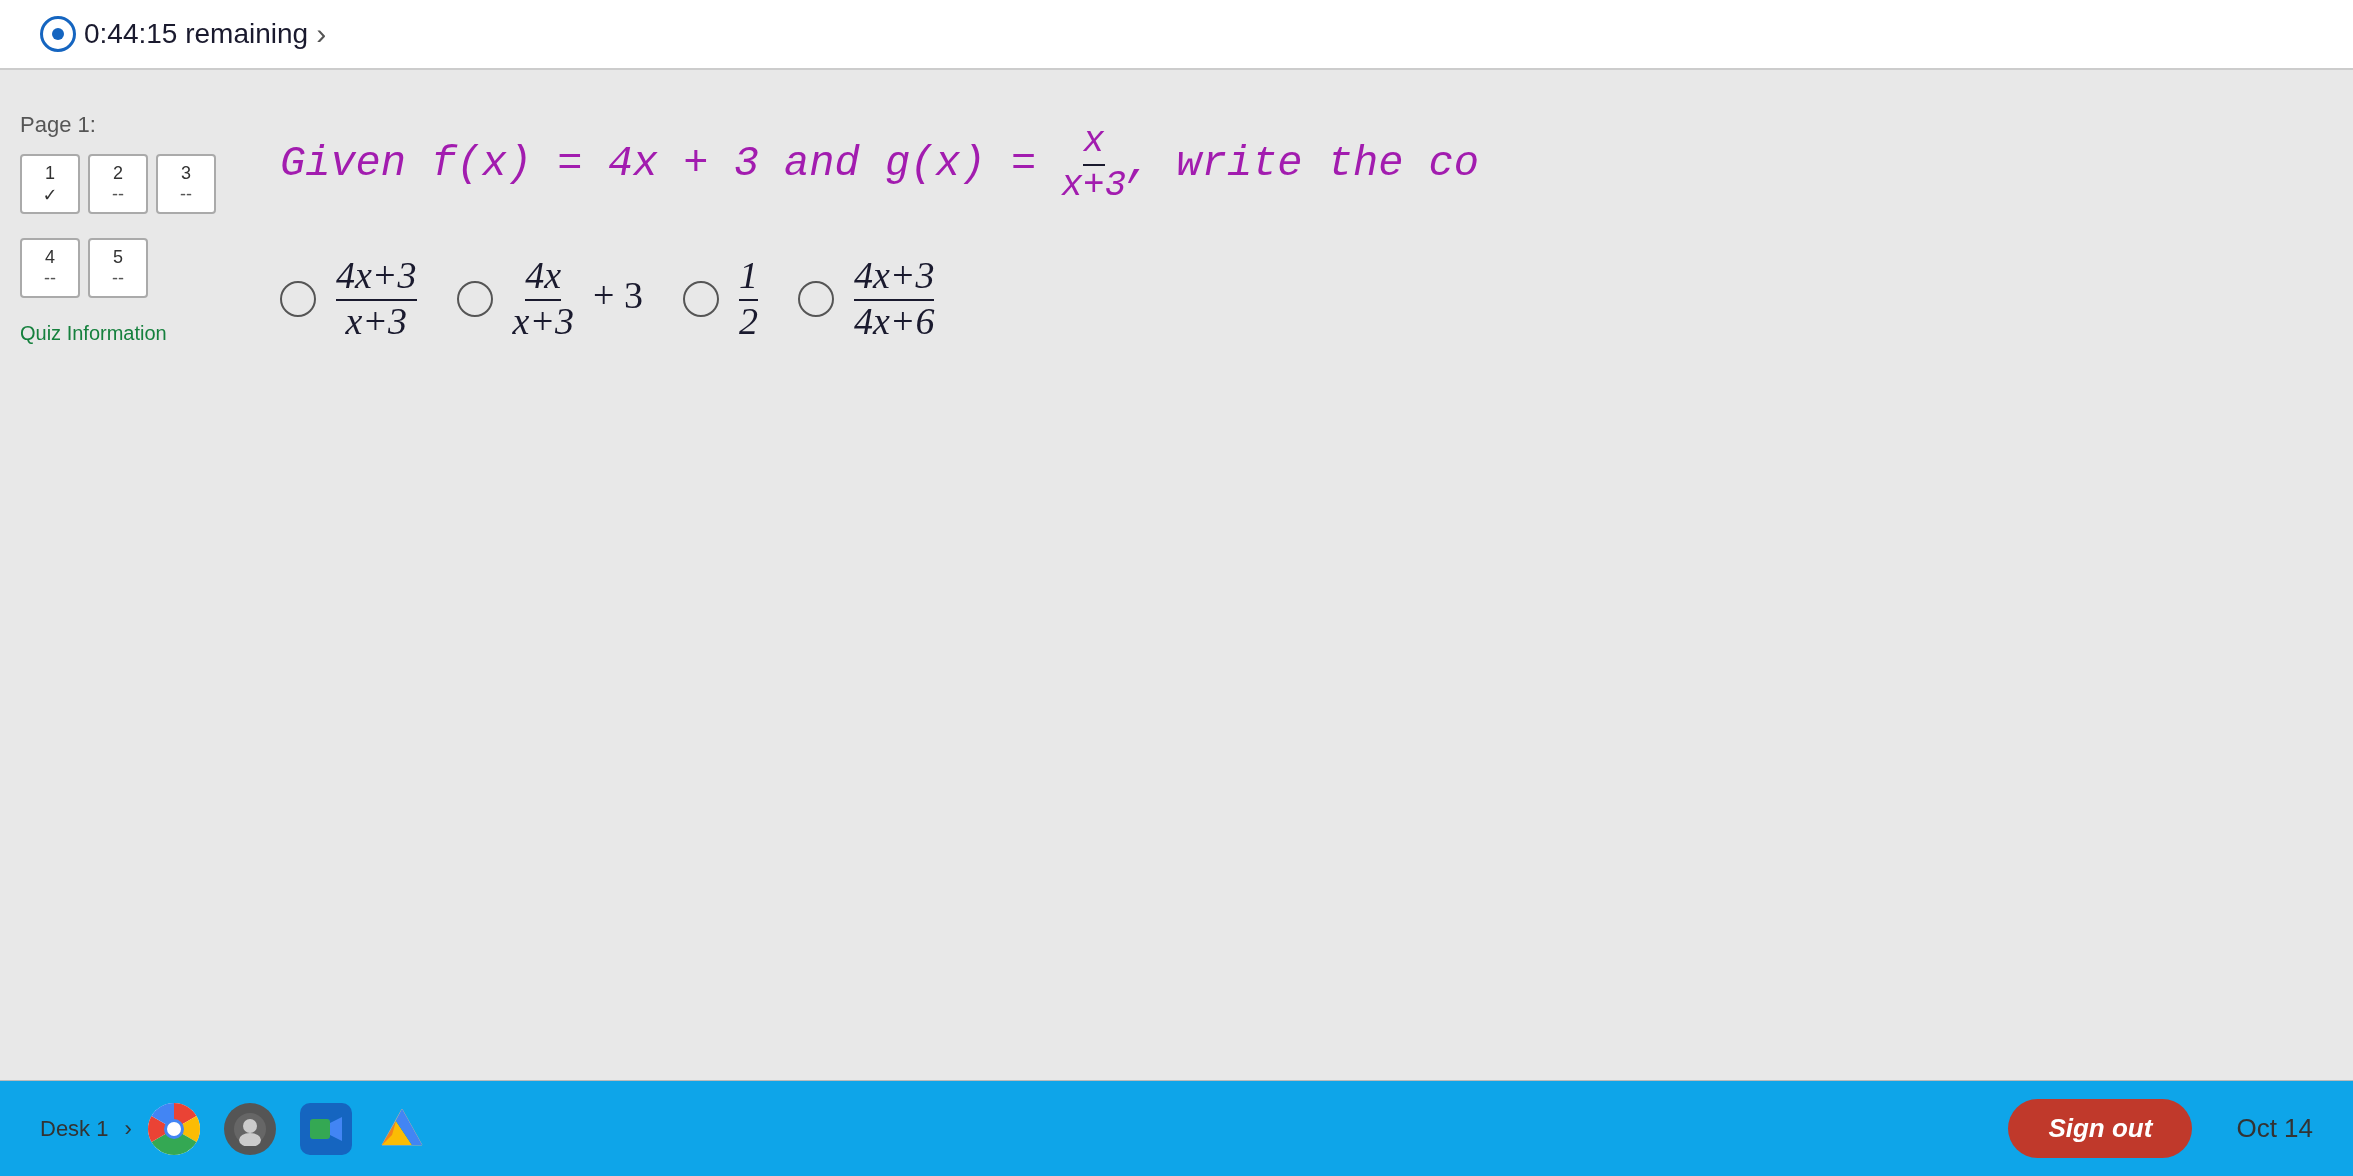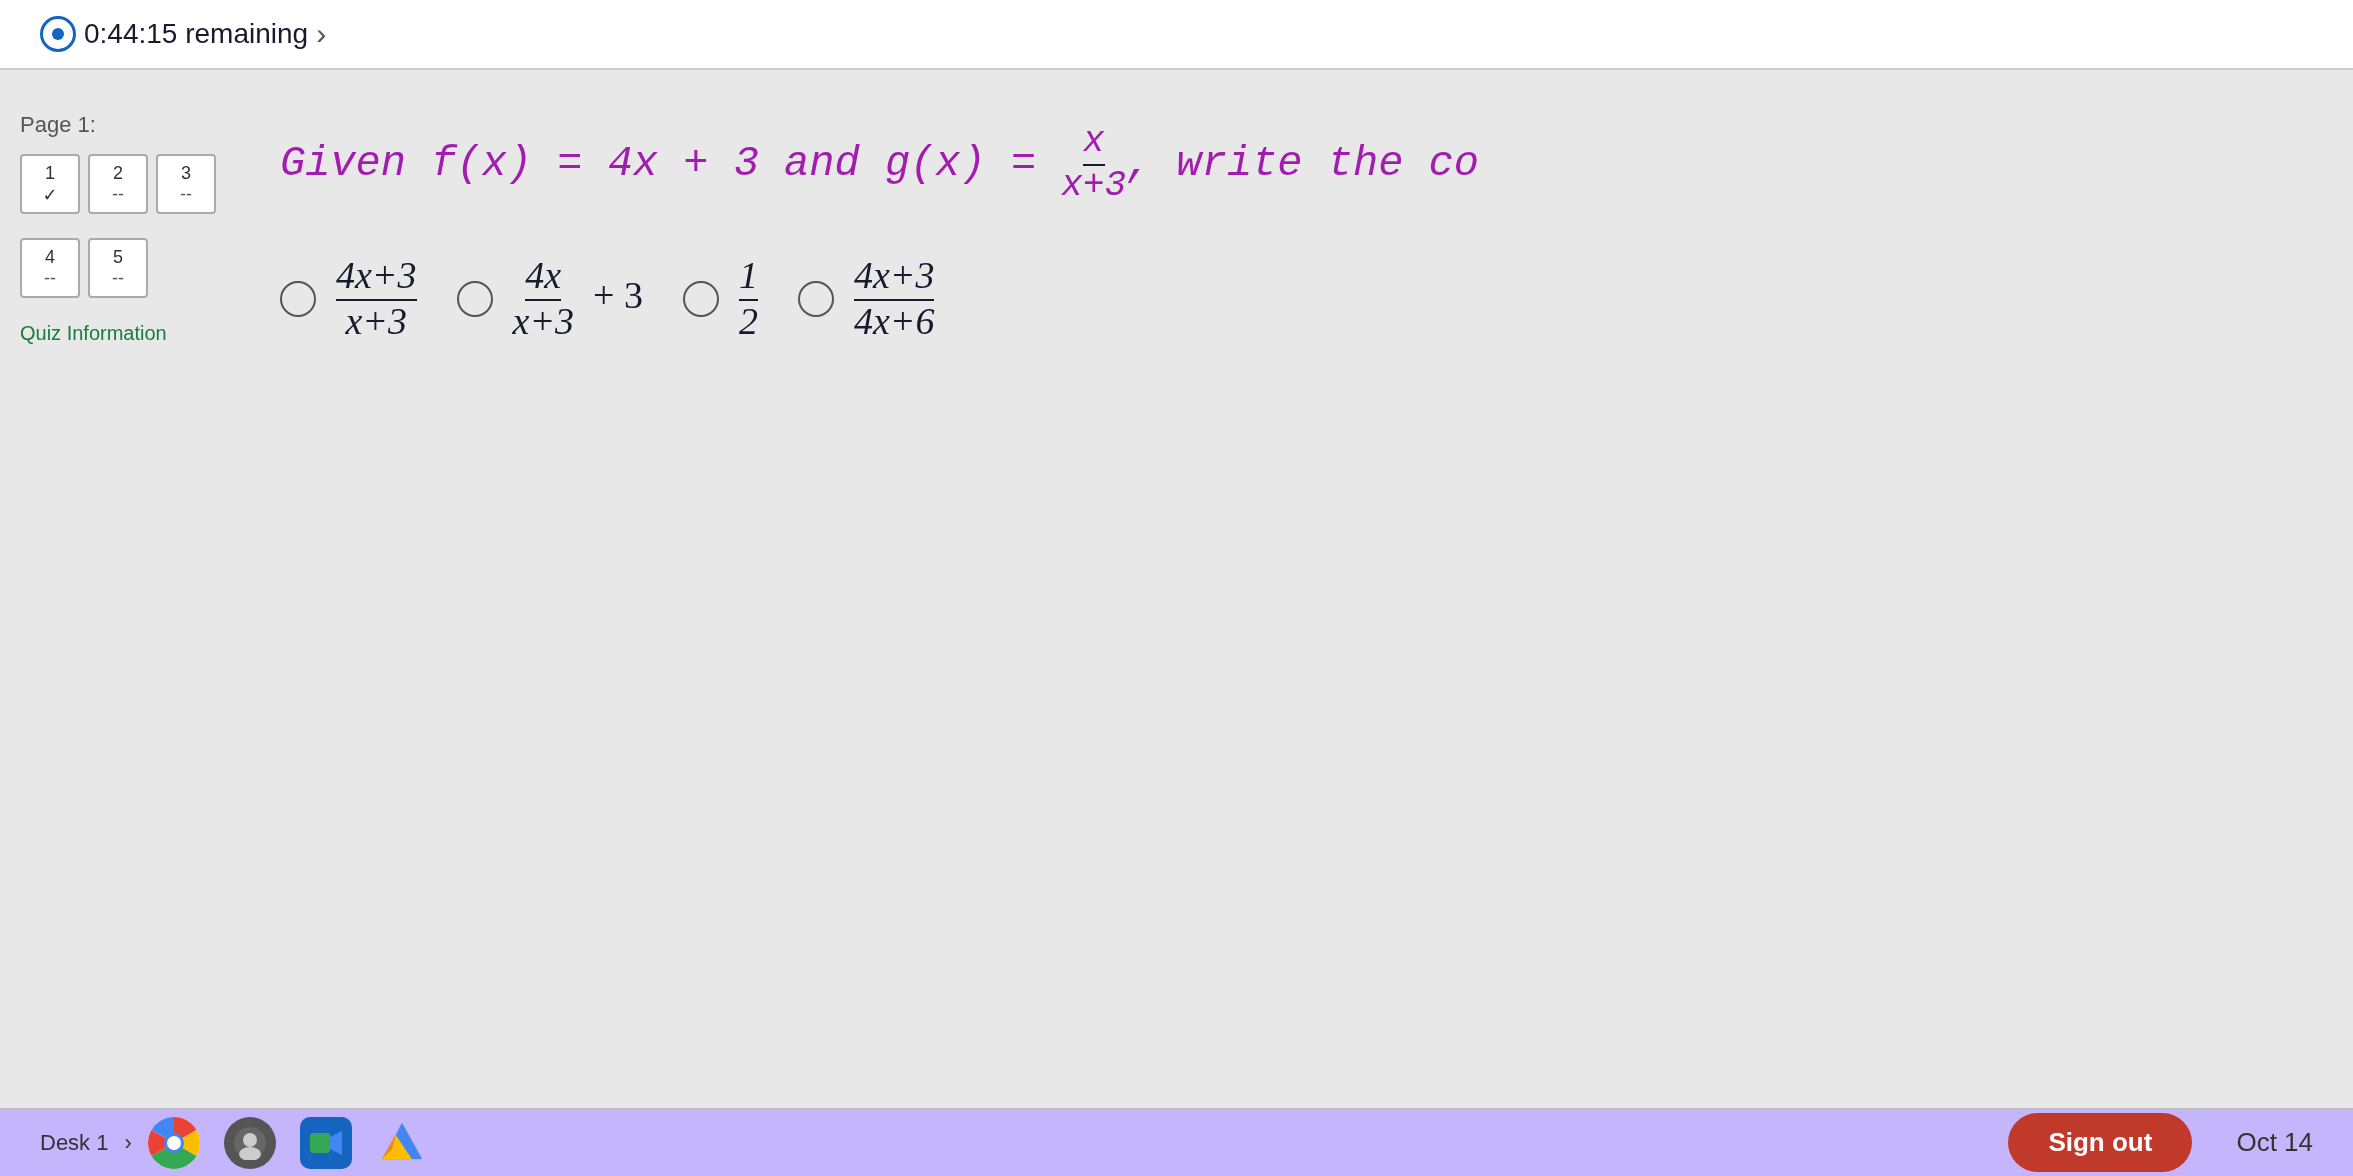--- a/index.html
+++ b/index.html
@@ -197,22 +197,22 @@
       display: block;
       text-align: right;
     }
 
     
     .taskbar {
       position: fixed;
       bottom: 0;
       left: 0;
       width: 100%;
-      height: 68px;
-      background: #c4b5fd;
+      height: 96px;
+      background: #0ea5e9;
       display: flex;
       align-items: center;
       justify-content: space-between;
       padding: 0 40px;
       border-top: 1px solid #bbb;
     }
 
     .taskbar-left {
       display: flex;
       align-items: center;
@@ -255,20 +255,21 @@
 
     .sign-out-btn {
       background: #c0392b;
       color: white;
       border: none;
       border-radius: 30px;
       padding: 14px 40px;
       font-size: 26px;
       cursor: pointer;
       font-weight: bold;
+      font-style: italic;
     }
 
     .date-label {
       font-size: 26px;
       color: #333;
       margin-left: 24px;
     }
 
     .meet-icon-wrap {
       width: 52px;

